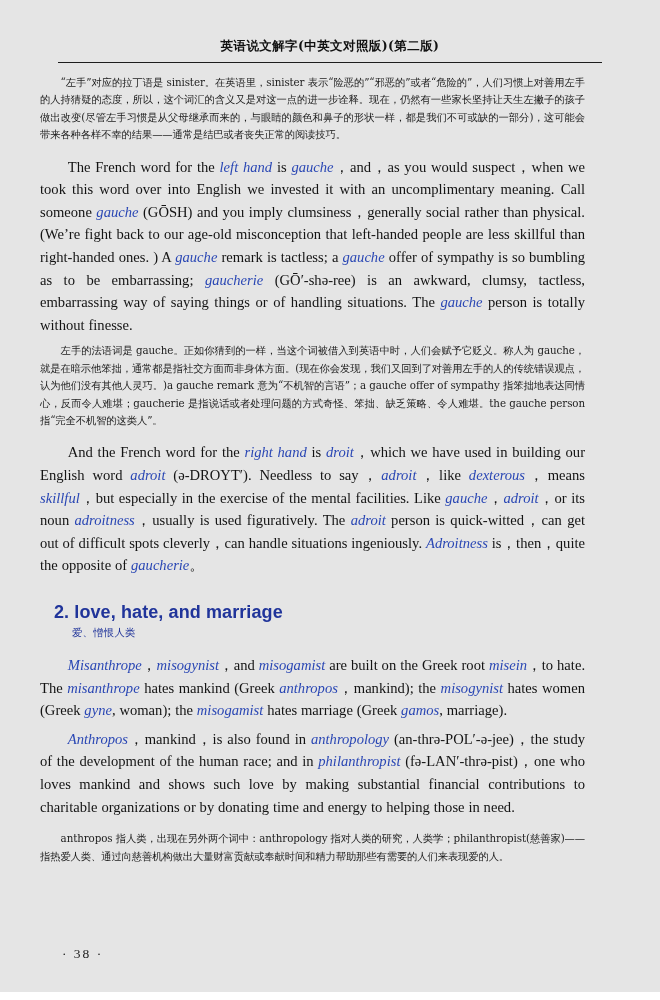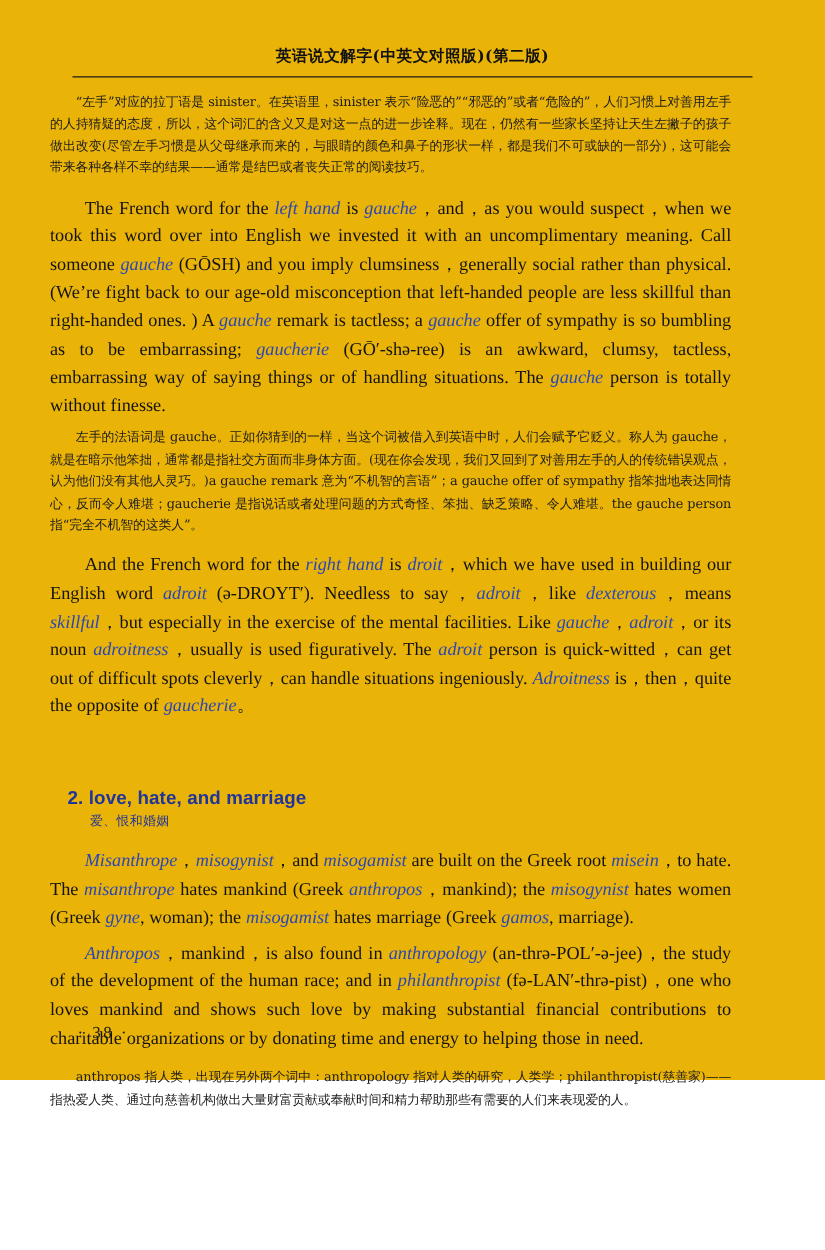--- a/index.html
+++ b/index.html
@@ -10,22 +10,22 @@
     width: 660px;
     height: 1000px;
     background: #ffffff;
     font-family: "Liberation Serif", serif;
     color: #1a1a1a;
     overflow: hidden;
   }
   .page {
     position: relative;
     width: 660px;
-    height: 864px;
-    background: #eab308;
+    height: 992px;
+    background: #e5e5e5;
     box-sizing: border-box;
   }
   
   .header {
     position: absolute;
     top: 36px;
     left: 58px;
     right: 58px;
     text-align: center;
   }
@@ -81,26 +81,25 @@
     color: #2a47b4;
     font-style: italic;
   }
   
   .section {
     margin: 0;
     padding: 0;
   }
   .section-title {
     font-family: "Liberation Sans", sans-serif;
-    font-size: 15px;
+    font-size: 18px;
     font-weight: 700;
     color: #20349a;
     letter-spacing: 0.1px;
     margin-left: 14px;
-    margin-top: 28px;
   }
   .section-sub {
     font-family: "DejaVu Serif", serif;
     font-size: 10.3px;
     color: #20349a;
     margin-left: 32px;
     margin-top: 3px;
     letter-spacing: 0.3px;
   }
   
@@ -140,21 +139,21 @@
 
     <p class="en indent"><span>And the French word for the </span><span class="kw">right hand</span><span> is </span><span class="kw">droit</span><span>，which we have used in building our English word </span><span class="kw">adroit</span><span> (ə-DROYT′). Needless to say，</span><span class="kw">adroit</span><span>，like </span><span class="kw">dexterous</span><span>，means </span><span class="kw">skillful</span><span>，but especially in the exercise of the mental facilities. Like </span><span class="kw">gauche</span><span>，</span><span class="kw">adroit</span><span>，or its noun </span><span class="kw">adroitness</span><span>，usually is used figuratively. The </span><span class="kw">adroit</span><span> person is quick-witted，can get out of difficult spots cleverly，can handle situations ingeniously. </span><span class="kw">Adroitness</span><span> is，then，quite the opposite of </span><span class="kw">gaucherie</span><span>。</span></p>
 
     <div class="gap-sm"></div>
 
 
     <div class="gap-xl"></div>
 
     <div class="section">
       <div class="section-title">2. love, hate, and marriage</div>
-      <div class="section-sub">爱、恨和婚姻</div>
+      <div class="section-sub">爱、憎恨人类</div>
     </div>
 
     <div class="gap-lg"></div>
 
     <p class="en indent"><span class="kw">Misanthrope</span><span>，</span><span class="kw">misogynist</span><span>，and </span><span class="kw">misogamist</span><span> are built on the Greek root </span><span class="kw">misein</span><span>，to hate. The </span><span class="kw">misanthrope</span><span> hates mankind (Greek </span><span class="kw">anthropos</span><span>，mankind); the </span><span class="kw">misogynist</span><span> hates women (Greek </span><span class="kw">gyne</span><span>, woman); the </span><span class="kw">misogamist</span><span> hates marriage (Greek </span><span class="kw">gamos</span><span>, marriage).</span></p>
 
     <div class="gap-sm"></div>
 
     <p class="en indent"><span class="kw">Anthropos</span><span>，mankind，is also found in </span><span class="kw">anthropology</span><span> (an-thrə-POL′-ə-jee)，the study of the development of the human race; and in </span><span class="kw">philanthropist</span><span> (fə-LAN′-thrə-pist)，one who loves mankind and shows such love by making substantial financial contributions to charitable organizations or by donating time and energy to helping those in need.</span></p>
 

